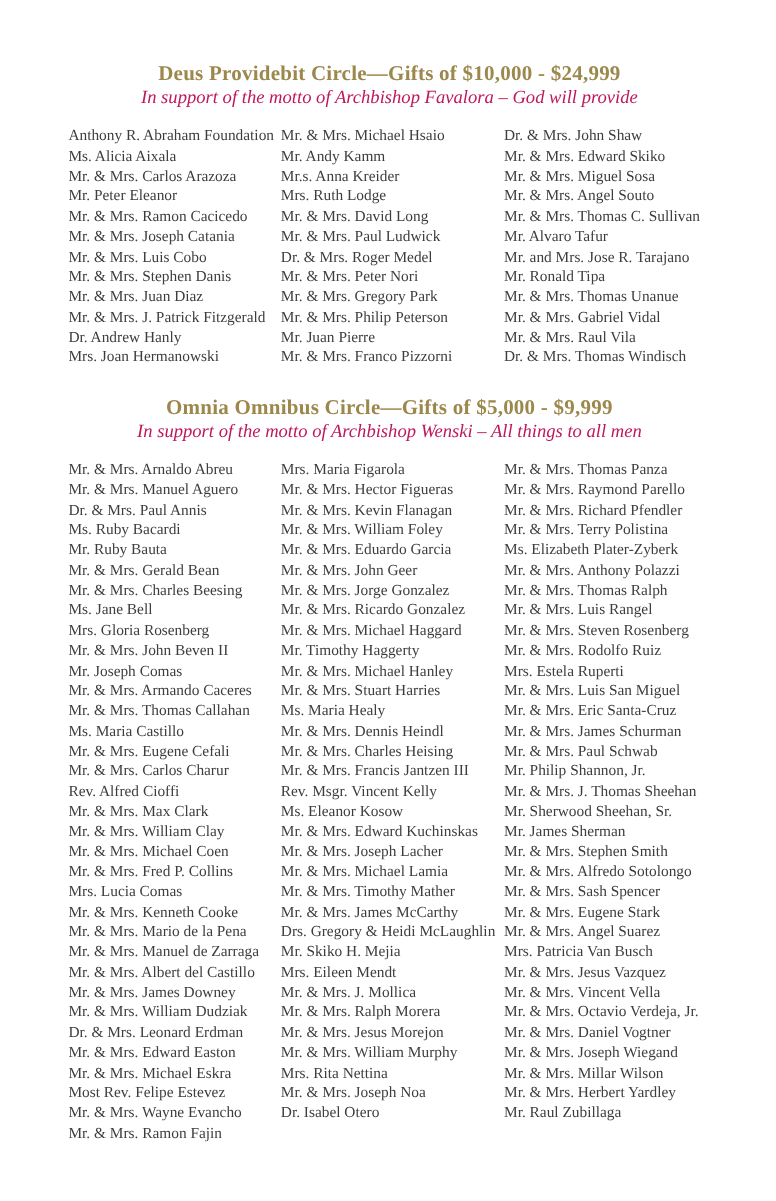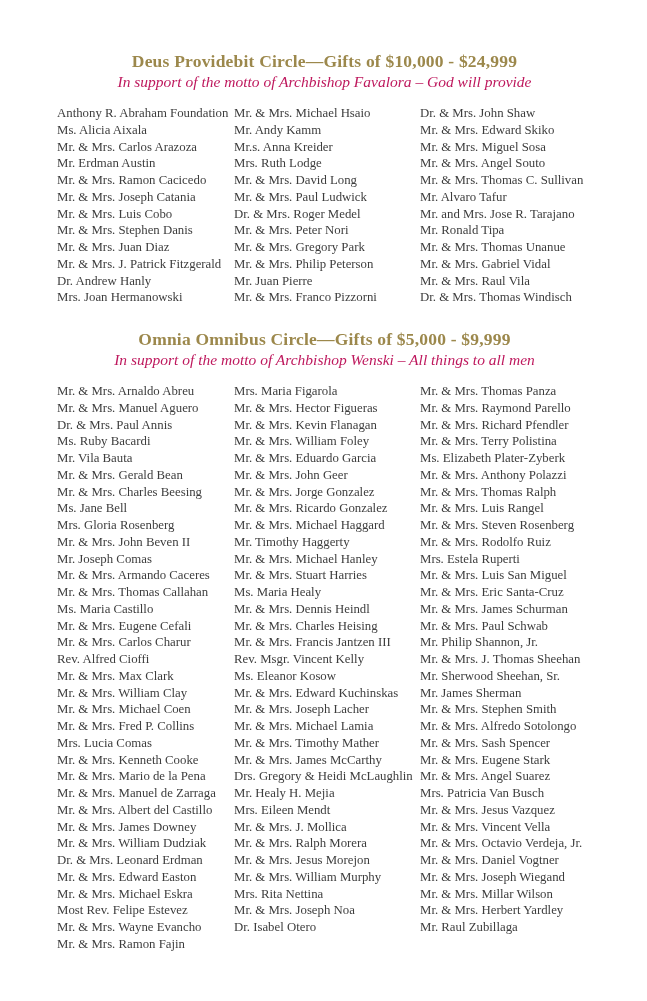--- a/index.html
+++ b/index.html
@@ -62,21 +62,21 @@
 <div class="page">
 
   <section class="section">
     <h2 class="section-title">Deus Providebit Circle—Gifts of $10,000 - $24,999</h2>
     <p class="section-subtitle">In support of the motto of Archbishop Favalora – God will provide</p>
     <div class="columns sec1">
       <div class="col">
           <div class="name">Anthony R. Abraham Foundation</div>
           <div class="name">Ms. Alicia Aixala</div>
           <div class="name">Mr. &amp; Mrs. Carlos Arazoza</div>
-          <div class="name">Mr. Erdman Austin</div>
+          <div class="name">Mr. Peter Eleanor</div>
           <div class="name">Mr. &amp; Mrs. Ramon Cacicedo</div>
           <div class="name">Mr. &amp; Mrs. Joseph Catania</div>
           <div class="name">Mr. &amp; Mrs. Luis Cobo</div>
           <div class="name">Mr. &amp; Mrs. Stephen Danis</div>
           <div class="name">Mr. &amp; Mrs. Juan Diaz</div>
           <div class="name">Mr. &amp; Mrs. J. Patrick Fitzgerald</div>
           <div class="name">Dr. Andrew Hanly</div>
           <div class="name">Mrs. Joan Hermanowski</div>
         </div>
       <div class="col">
@@ -112,21 +112,21 @@
 
   <section class="section">
     <h2 class="section-title">Omnia Omnibus Circle—Gifts of $5,000 - $9,999</h2>
     <p class="section-subtitle">In support of the motto of Archbishop Wenski – All things to all men</p>
     <div class="columns sec2">
       <div class="col">
           <div class="name">Mr. &amp; Mrs. Arnaldo Abreu</div>
           <div class="name">Mr. &amp; Mrs. Manuel Aguero</div>
           <div class="name">Dr. &amp; Mrs. Paul Annis</div>
           <div class="name">Ms. Ruby Bacardi</div>
-          <div class="name">Mr. Vila Bauta</div>
+          <div class="name">Mr. Ruby Bauta</div>
           <div class="name">Mr. &amp; Mrs. Gerald Bean</div>
           <div class="name">Mr. &amp; Mrs. Charles Beesing</div>
           <div class="name">Ms. Jane Bell</div>
           <div class="name">Mrs. Gloria Rosenberg</div>
           <div class="name">Mr. &amp; Mrs. John Beven II</div>
           <div class="name">Mr. Joseph Comas</div>
           <div class="name">Mr. &amp; Mrs. Armando Caceres</div>
           <div class="name">Mr. &amp; Mrs. Thomas Callahan</div>
           <div class="name">Ms. Maria Castillo</div>
           <div class="name">Mr. &amp; Mrs. Eugene Cefali</div>
@@ -168,21 +168,21 @@
           <div class="name">Mr. &amp; Mrs. Charles Heising</div>
           <div class="name">Mr. &amp; Mrs. Francis Jantzen III</div>
           <div class="name">Rev. Msgr. Vincent Kelly</div>
           <div class="name">Ms. Eleanor Kosow</div>
           <div class="name">Mr. &amp; Mrs. Edward Kuchinskas</div>
           <div class="name">Mr. &amp; Mrs. Joseph Lacher</div>
           <div class="name">Mr. &amp; Mrs. Michael Lamia</div>
           <div class="name">Mr. &amp; Mrs. Timothy Mather</div>
           <div class="name">Mr. &amp; Mrs. James McCarthy</div>
           <div class="name">Drs. Gregory &amp; Heidi McLaughlin</div>
-          <div class="name">Mr. Healy H. Mejia</div>
+          <div class="name">Mr. Skiko H. Mejia</div>
           <div class="name">Mrs. Eileen Mendt</div>
           <div class="name">Mr. &amp; Mrs. J. Mollica</div>
           <div class="name">Mr. &amp; Mrs. Ralph Morera</div>
           <div class="name">Mr. &amp; Mrs. Jesus Morejon</div>
           <div class="name">Mr. &amp; Mrs. William Murphy</div>
           <div class="name">Mrs. Rita Nettina</div>
           <div class="name">Mr. &amp; Mrs. Joseph Noa</div>
           <div class="name">Dr. Isabel Otero</div>
         </div>
       <div class="col">

